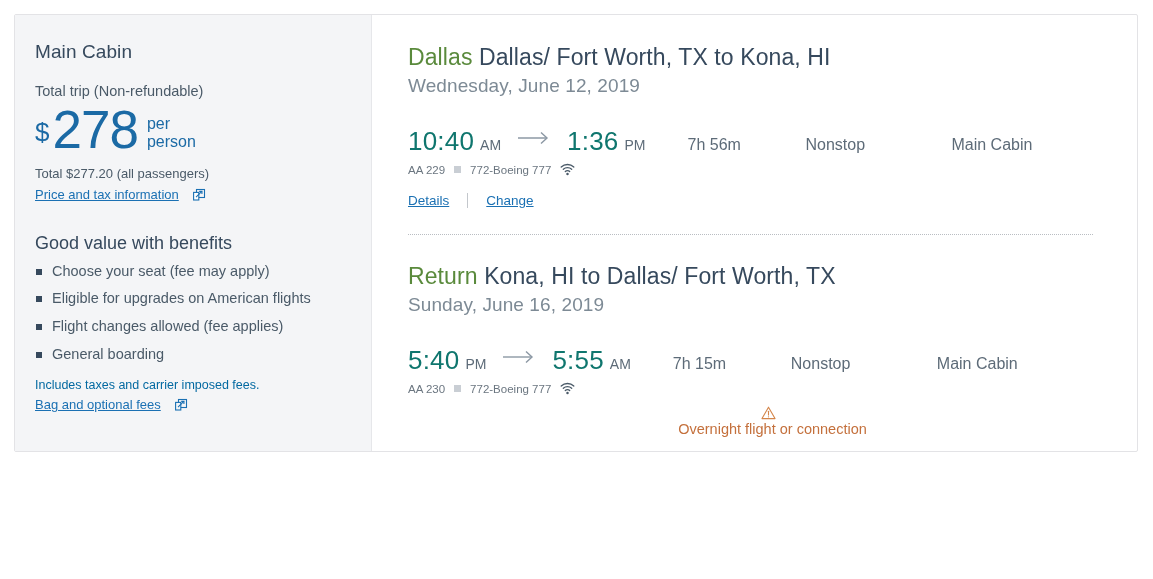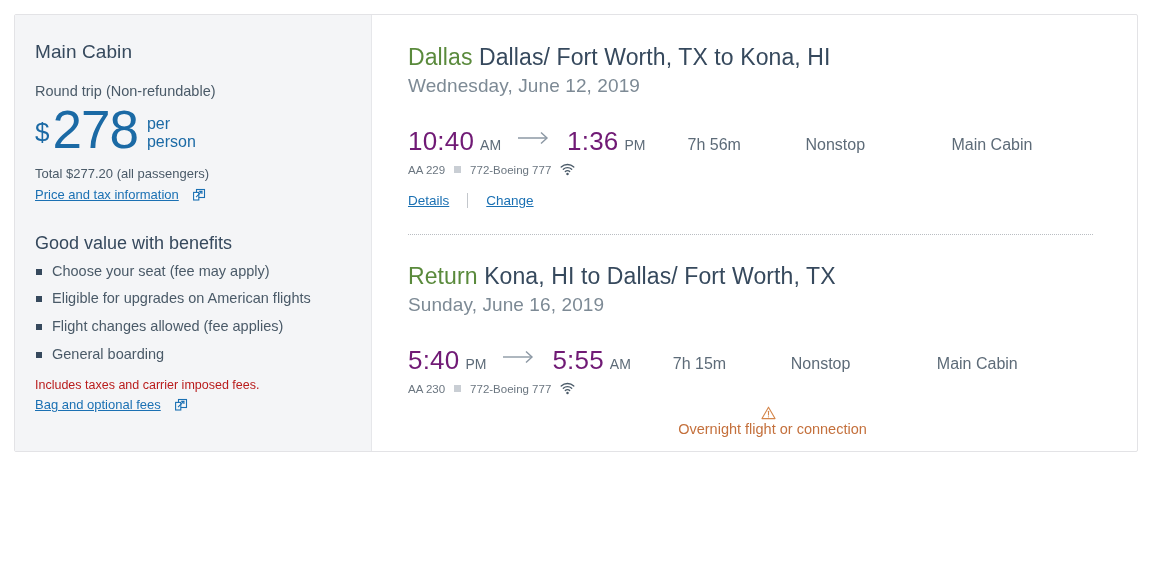--- a/index.html
+++ b/index.html
@@ -125,21 +125,21 @@
     background: #36495d;
   }
 
   .sidebar-footer {
     position: absolute;
     left: 20px;
     bottom: 38px;
   }
   .footnote {
     font-size: 12.5px;
-    color: #b91c1c;
+    color: #0369a1;
     margin: 0 0 3px 0;
   }
 
   
   .main {
     flex: 1;
     padding: 28px 0 0 36px;
     box-sizing: border-box;
     position: relative;
   }
@@ -167,21 +167,21 @@
 
   .flight-row {
     display: flex;
     align-items: baseline;
     margin-top: 29px;
     color: #5d6b78;
   }
   .time-block { display: flex; align-items: baseline; }
   .time-main {
     font-size: 26px;
-    color: #701a75;
+    color: #0f766e;
     font-weight: 300;
     letter-spacing: .2px;
   }
   .time-mer {
     font-size: 14px;
     color: #5d6b78;
     margin-left: 6px;
     font-weight: 300;
     text-align: right;
   }
@@ -252,21 +252,21 @@
 </style>
 </head>
 <body>
 
 <div class="card">
 
   <aside class="sidebar">
 
     <h2 class="cabin-title">Main Cabin</h2>
 
-    <div class="fare-type">Round trip (Non-refundable)</div>
+    <div class="fare-type">Total trip (Non-refundable)</div>
 
     <div class="price-row">
       <span class="currency">$</span>
       <span class="price-amount">278</span>
       <span class="per-person">
         <span>per</span><br>
         <span>person</span>
       </span>
     </div>
 

